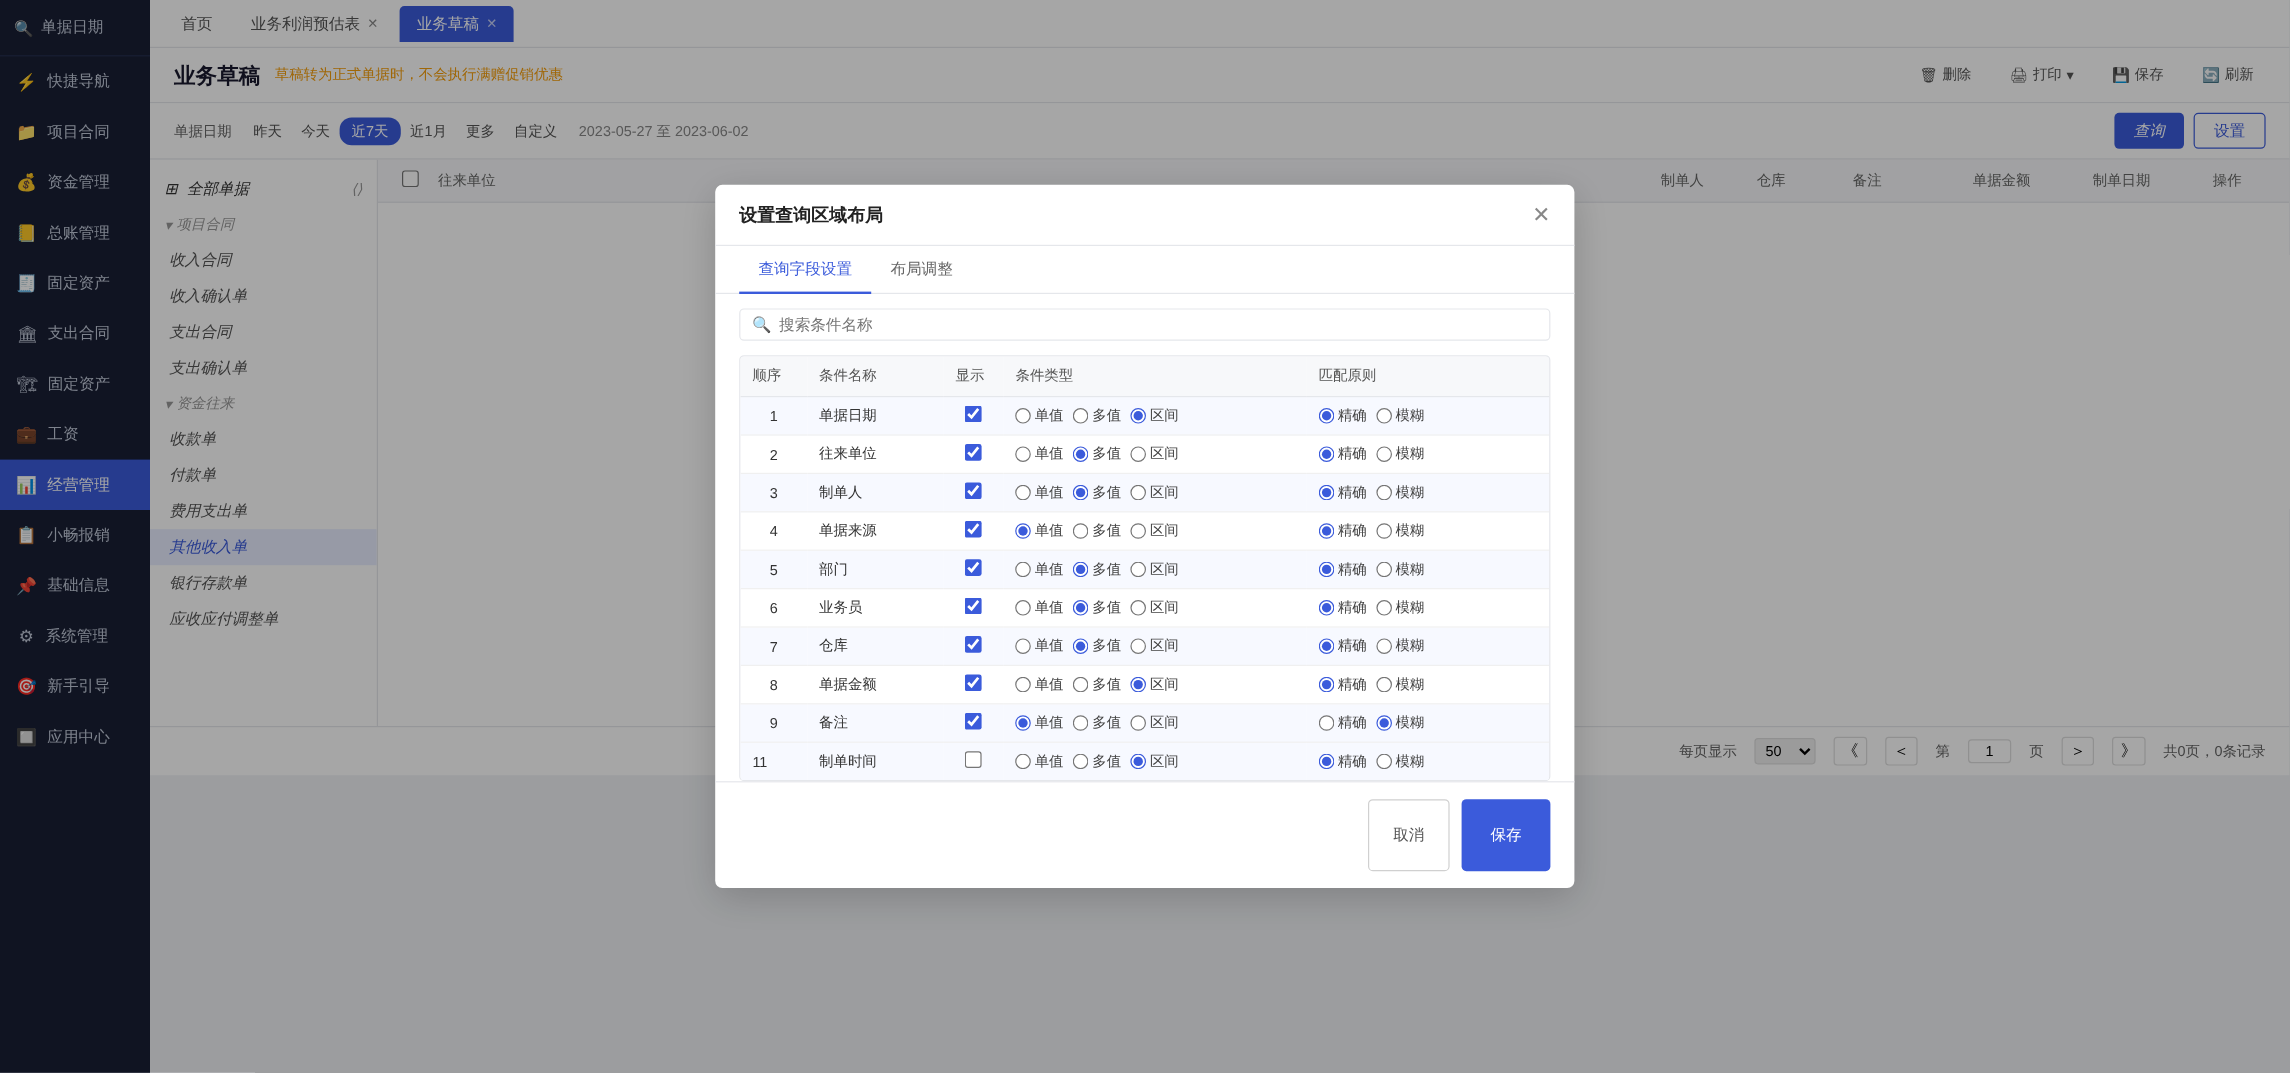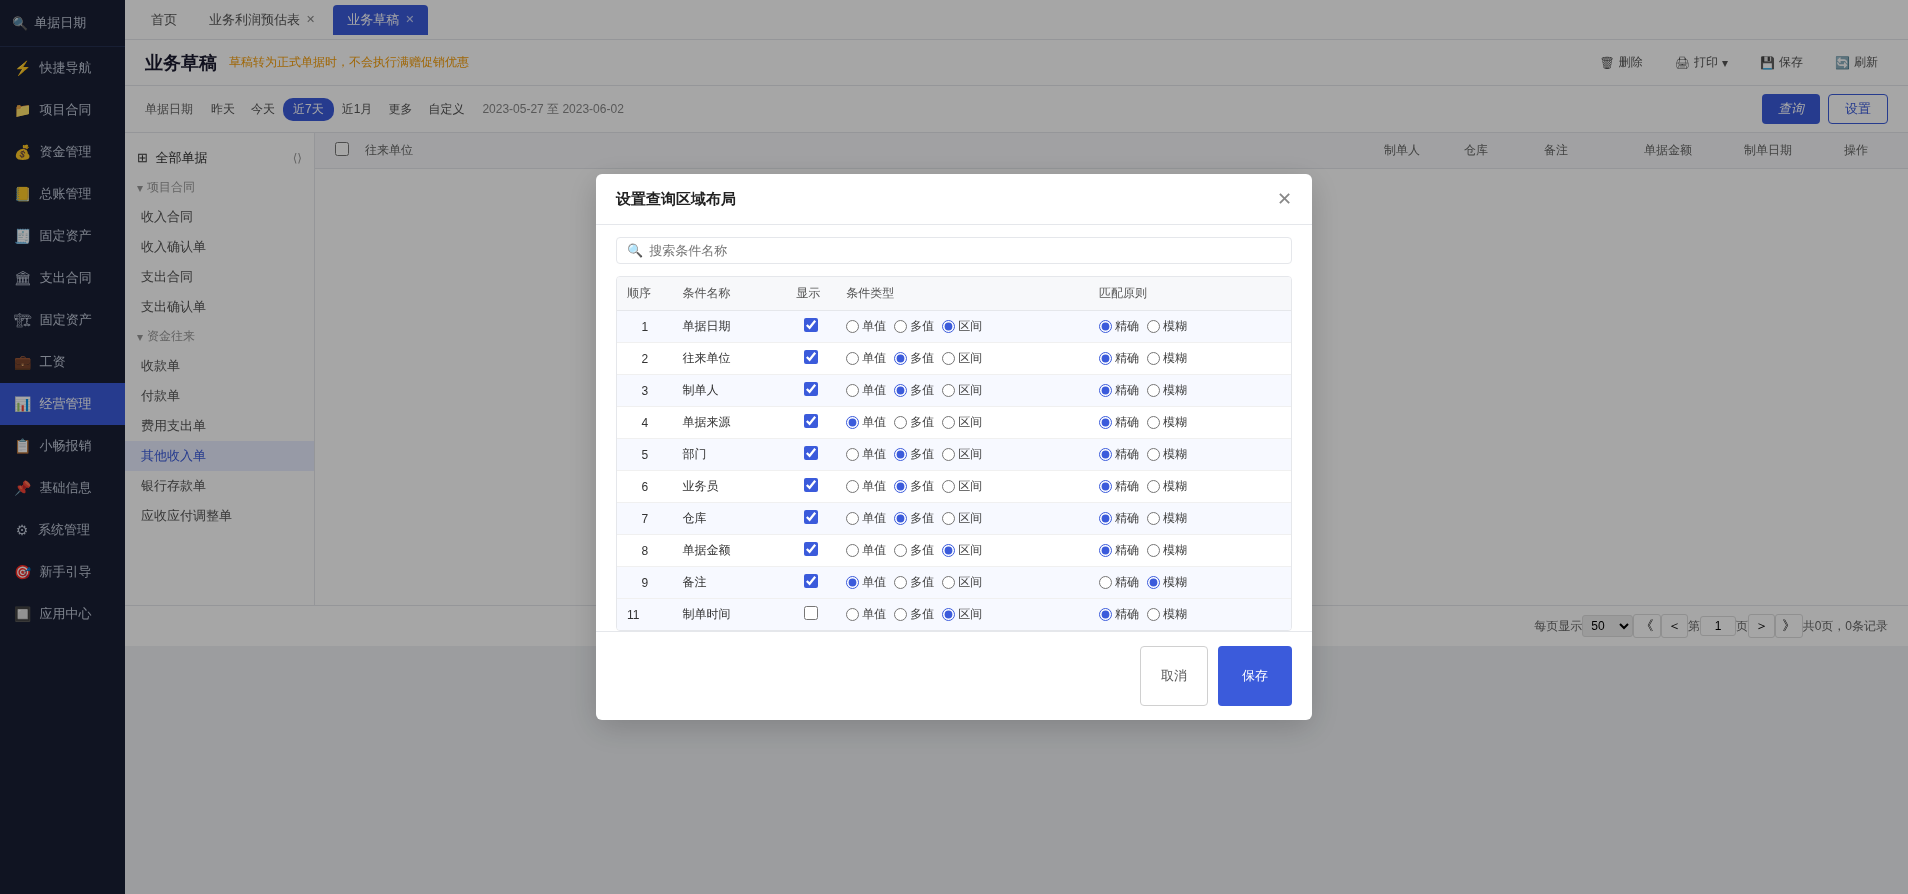--- a/index.html
+++ b/index.html
@@ -64,21 +64,21 @@
     .filter-btn.active { background: #3b5bdb; color: #fff; border-radius: 10px; padding: 3px 10px; }
     .filter-date { font-size: 12px; color: #888; }
     .filter-actions { margin-left: auto; display: flex; gap: 8px; }
     .query-btn { background: #3b5bdb; color: #fff; border: none; border-radius: 4px; padding: 5px 16px; font-size: 13px; cursor: pointer; font-style: italic; }
     .set-btn { color: #3b5bdb; border: 1px solid #3b5bdb; background: #fff; border-radius: 4px; padding: 5px 16px; font-size: 13px; cursor: pointer; }
 
     
     .content-area { display: flex; flex: 1; overflow: hidden; }
 
     
-    .left-panel { width: 190px; background: #fff; border-right: 1px solid #e5e7eb; padding: 10px 0; overflow-y: auto; }
+    .left-panel { width: 190px; background: #fff; border-right: 1px solid #e5e7eb; padding: 10px 0; overflow-y: auto; font-style: italic; }
     .left-panel-header {
       display: flex; align-items: center; justify-content: space-between;
       padding: 6px 12px; font-size: 13px; color: #333; font-weight: 500;
     }
     .collapse-icon { font-size: 12px; cursor: pointer; color: #999; }
     .panel-section-item {
       padding: 6px 16px; font-size: 13px; color: #555; cursor: pointer;
       display: flex; align-items: center; gap: 6px;
     }
     .panel-section-item.active { background: #e8edff; color: #3b5bdb; }
@@ -94,21 +94,21 @@
       border-bottom: 1px solid #e5e7eb; padding: 0 12px; height: 36px;
     }
     .table-col { font-size: 12px; color: #666; padding: 0 8px; white-space: nowrap; }
 
     .empty-msg { padding: 40px; text-align: center; color: #999; font-size: 14px; }
 
     
     .bottom-bar {
       background: #fff; border-top: 1px solid #e5e7eb;
       display: flex; align-items: center; justify-content: flex-end;
-      padding: 8px 20px; gap: 0; font-size: 12px; color: #666;
+      padding: 8px 20px; gap: 15px; font-size: 12px; color: #666;
     }
 
     
     .modal-overlay {
       position: fixed; inset: 0; background: rgba(0,0,0,0.35);
       display: flex; align-items: center; justify-content: center; z-index: 100;
     }
     .modal {
       background: #fff; border-radius: 6px; width: 716px; max-height: 620px;
       display: flex; flex-direction: column; box-shadow: 0 8px 32px rgba(0,0,0,0.18);
@@ -338,20 +338,24 @@
 </div>
 
 <div class="modal-overlay">
   <div class="modal">
 
     <div class="modal-header">
       <span class="modal-title">设置查询区域布局</span>
       <button class="modal-close">✕</button>
     </div>
 
+    <div class="modal-tabs">
+      <div class="modal-tab active">查询字段设置</div>
+      <div class="modal-tab">布局调整</div>
+    </div>
 
     <div class="modal-search">
       <span class="search-icon-small">🔍</span>
       <input type="text" placeholder="搜索条件名称" style="">
     </div>
 
     <div class="modal-table">
       <table class="mtable">
         <thead>
           <tr>

